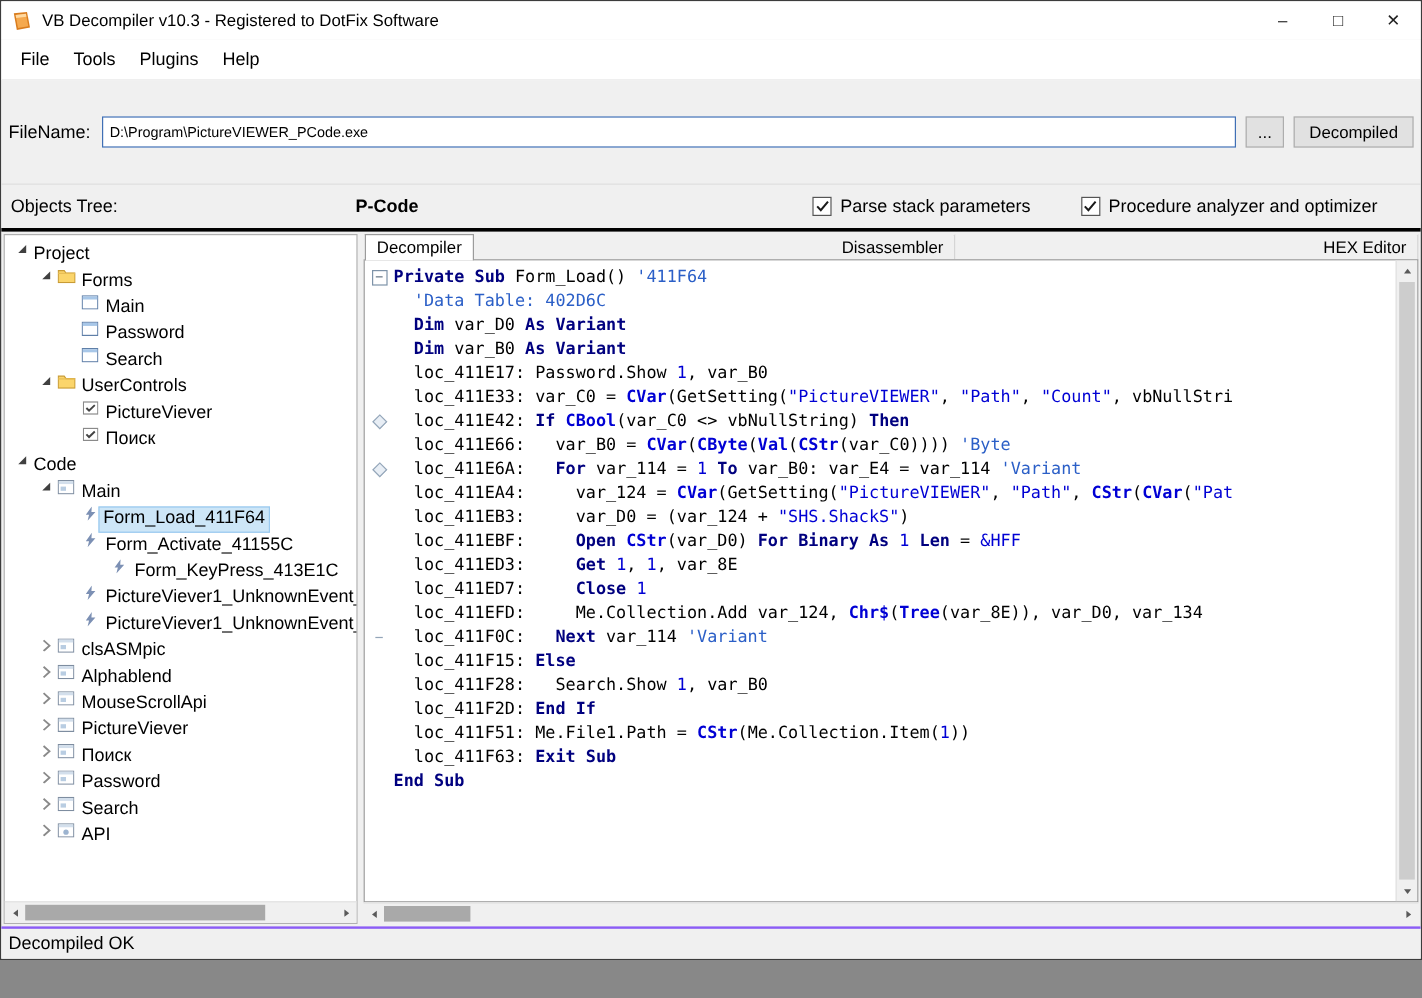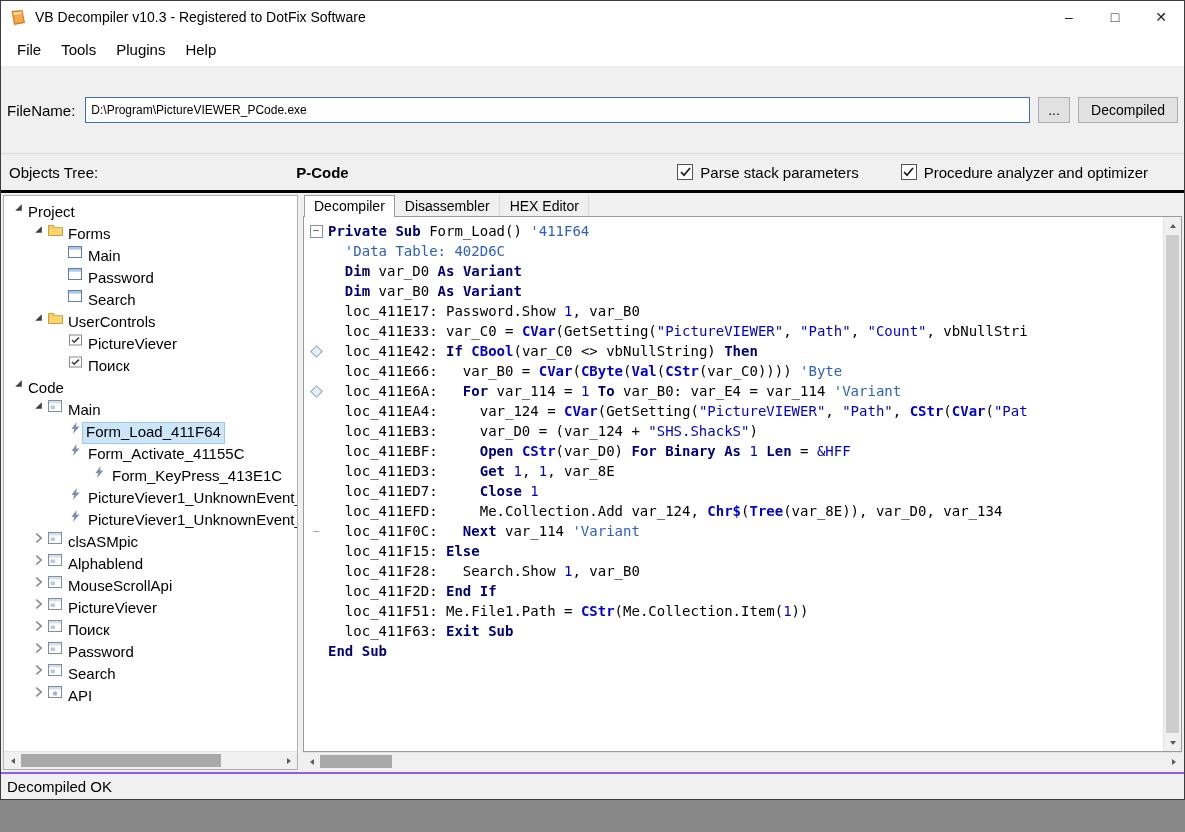--- a/index.html
+++ b/index.html
@@ -51,21 +51,21 @@
   .hscroll{height:17px;background:#f0f0f0;display:flex;align-items:center;flex:none;border-top:1px solid #e2e2e2;position:relative;}
   .scroll-arrow{width:17px;height:17px;display:flex;align-items:center;justify-content:center;flex:none;}
   .hthumb{height:13px;background:#a9a9a9;border-radius:0;}
   .tree-hthumb{width:200px;margin-left:0px;}
   .code-hthumb{width:72px;margin-left:0px;}
   .hspacer{flex:1;}
   .vscroll{width:17px;background:#f0f0f0;display:flex;flex-direction:column;align-items:center;flex:none;border-left:1px solid #e2e2e2;}
   .vthumb{width:13px;flex:1;background:#cdcdcd;margin:1px 0;}
   
   .right-panel{flex:1;display:flex;flex-direction:column;min-width:0;min-height:0;}
-  .tabstrip{height:22px;display:flex;align-items:flex-end;flex:none;padding-left:1px;}
+  .tabstrip{height:22px;display:flex;align-items:flex-end;flex:none;padding-left:1px;justify-content:space-between;}
   .tab{padding:2px 9px 3px;font-size:14px;border:1px solid transparent;border-bottom:none;background:transparent;}
   .tab.active{background:#fff;border-color:#9b9b9b;position:relative;z-index:2;}
   .tab:not(.active){border-right:1px solid #d5d5d5;}
   .code-outer{flex:1;background:#fff;border:1px solid #9b9b9b;margin-top:-1px;display:flex;min-height:0;overflow:hidden;}
   .code-view{flex:1;overflow:hidden;padding-top:4px;min-width:0;}
   .code-line{height:20px;line-height:20px;display:flex;white-space:pre;font-family:"DejaVu Sans Mono","Liberation Mono",monospace;font-size:14px;}
   .gutter{width:24px;flex:none;display:inline-flex;align-items:center;justify-content:center;}
   .line-text{flex:1;overflow:hidden;}
   .seg-k{color:var(--kw,#00007f);font-weight:bold;}
   .seg-f{color:var(--fn,#0000d4);font-weight:bold;}

